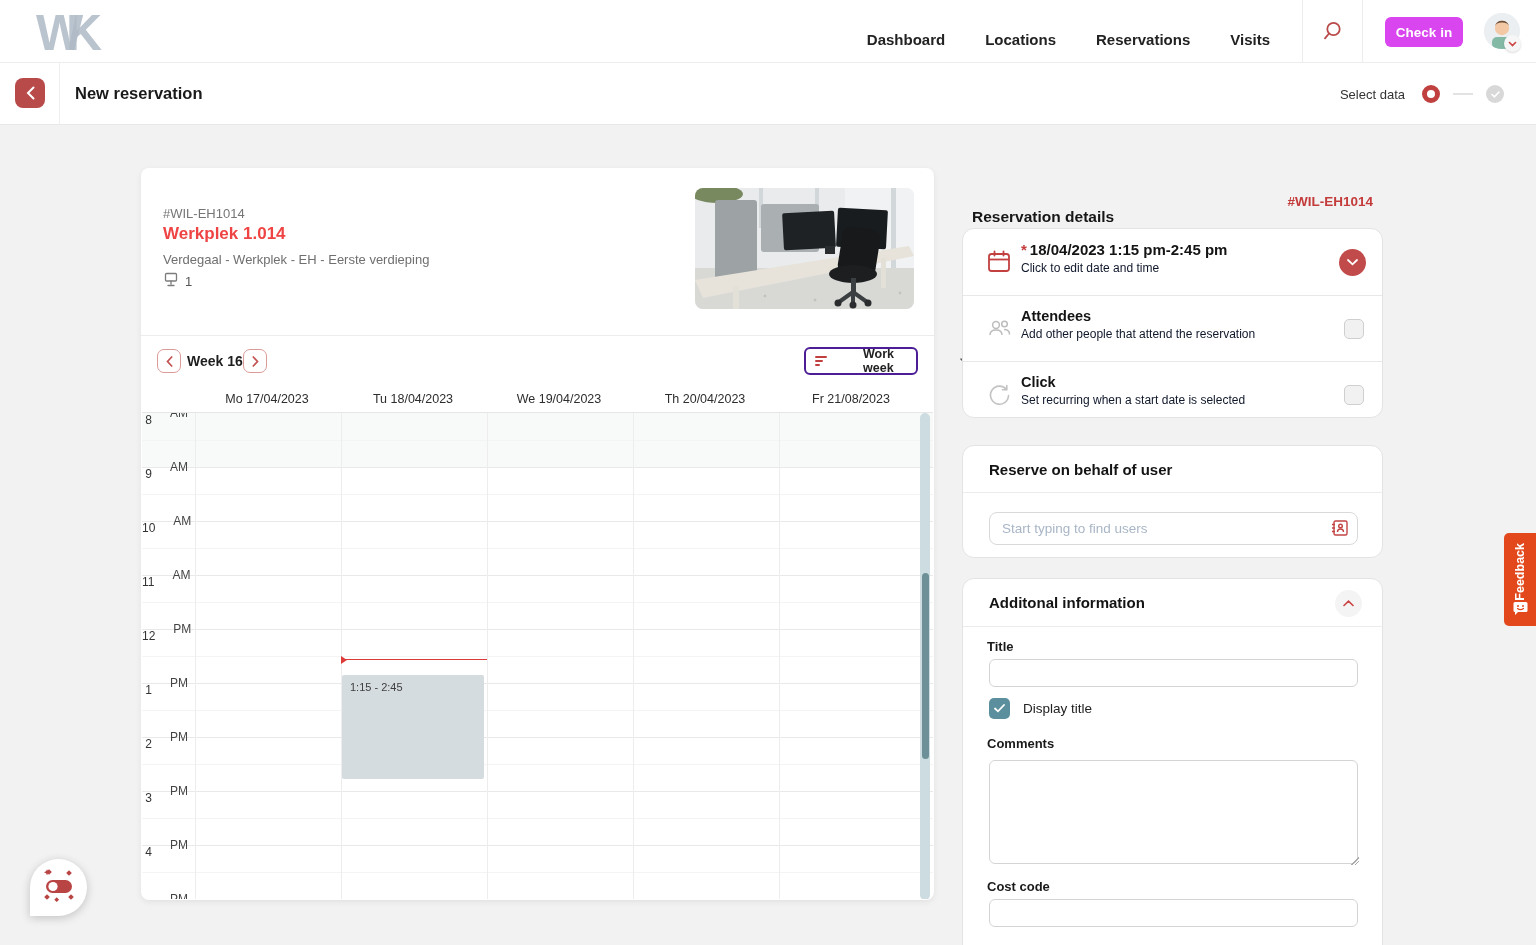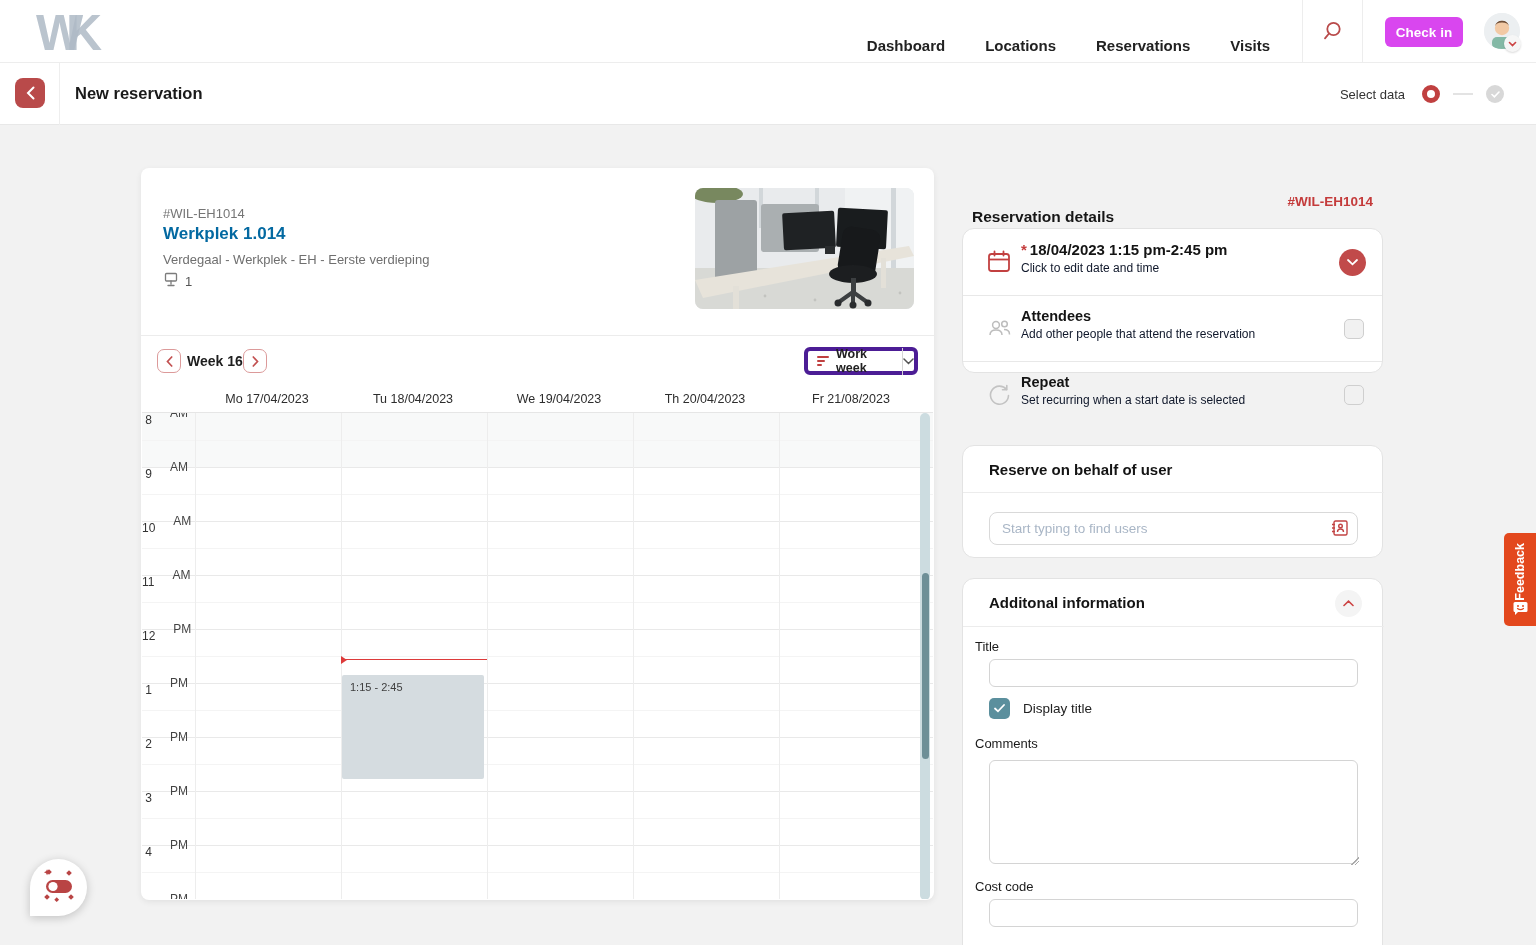--- a/index.html
+++ b/index.html
@@ -7,21 +7,21 @@
               font-family:"Liberation Sans", sans-serif; }
   .page { position:relative; width:1536px; height:945px; overflow:hidden; }
 
   
   .topnav { position:absolute; left:0; top:0; width:1536px; height:63px; background:#fff;
             border-bottom:1px solid #ededed; z-index:5; }
   .logo { position:absolute; left:36px; top:4px; width:90px; height:56px; }
   .logo span { position:absolute; top:0; font-size:50px; font-weight:700; color:#afbac6; opacity:.85; letter-spacing:-2px; }
   .logo .l-w { left:0; }
   .logo .l-k { left:30px; }
-  .mainnav { position:absolute; right:266px; top:6px; height:79px; display:flex; align-items:center; gap:40px; }
+  .mainnav { position:absolute; right:266px; top:0; height:79px; display:flex; align-items:center; gap:40px; }
   .nav-item { font-size:15px; font-weight:700; color:#222; cursor:pointer; white-space:nowrap; }
   .vdiv { position:absolute; top:0; width:1px; height:63px; background:#ededed; }
   .search-btn { position:absolute; left:1316px; top:16px; width:32px; height:32px; border:none; background:transparent; cursor:pointer; }
   .checkin-btn { position:absolute; left:1385px; top:17px; width:78px; height:30px; background:#d946ef; color:#fff;
                  border:none; border-radius:6px; font-size:13.5px; font-weight:700; cursor:pointer; font-family:inherit; }
   .avatar { position:absolute; left:1484px; top:13px; width:36px; height:36px; border-radius:50%; background:#eceff1; cursor:pointer; }
   .avatar svg { border-radius:50%; }
   .avatar-badge { position:absolute; left:20px; top:22px; width:17px; height:17px; border-radius:50%; background:#f6f6f6;
                   box-shadow:0 1px 2px rgba(0,0,0,.15); display:flex; align-items:center; justify-content:center; }
 
@@ -35,34 +35,34 @@
   .stepper { position:absolute; right:32px; top:0; height:62px; display:flex; align-items:center; gap:17px; }
   .step-label { font-size:13px; color:#333; }
   .step-ring { width:18px; height:18px; border-radius:50%; border:5px solid #c04040; background:#fff; }
   .step-line { width:20px; height:2px; background:#e3e3e3; margin:0 -4px; }
   .step-done { width:18px; height:18px; border-radius:50%; background:#d8d8d8; display:flex; align-items:center; justify-content:center; }
 
   
   .left-card { position:absolute; left:141px; top:168px; width:793px; height:732px; background:#fff;
                border-radius:8px; box-shadow:0 2px 6px rgba(0,0,0,.07); }
   .res-code { position:absolute; left:22px; top:38px; font-size:13px; color:#757575; }
-  .res-name { position:absolute; left:22px; top:56px; font-size:17px; font-weight:700; color:#0369a1; }
+  .res-name { position:absolute; left:22px; top:56px; font-size:17px; font-weight:700; color:#ef4444; }
   .res-loc  { position:absolute; left:22px; top:84px; font-size:13px; color:#6f6f6f; }
   .res-amenity { position:absolute; left:22px; top:104px; display:flex; align-items:center; gap:6px;
                  font-size:13px; color:#555; }
   .photo { position:absolute; right:20px; top:20px; width:219px; height:121px; border-radius:8px; overflow:hidden; }
   .card-hdiv { position:absolute; left:0; top:167px; width:793px; height:1px; background:#ececec; }
 
   .weekbar { position:absolute; left:0; top:179px; width:793px; height:28px; }
   .wk-btn { position:absolute; top:2px; width:24px; height:24px; background:#fff; border:1.5px solid #dc9a9a;
             border-radius:7px; cursor:pointer; display:flex; align-items:center; justify-content:center; }
   .wk-prev { left:16px; } .wk-next { left:102px; }
   .wk-label { position:absolute; left:46px; top:6px; font-size:14px; font-weight:700; color:#1e1e1e; }
-  .view-select { position:absolute; left:663px; top:0; width:114px; height:28px; border:4px solid #4c1d95;
-                 border-radius:6px; background:#fff; cursor:pointer; display:flex; align-items:center; }
+  .view-select { position:absolute; left:663px; top:0; width:114px; height:28px; border:2px solid #4c1d95;
+                 border-radius:6px; background:#fff; cursor:pointer; display:flex; align-items:center;gap:29px; }
   .view-select .flt { margin-left:9px; }
   .view-label { font-size:12.5px; font-weight:700; color:#222; margin-left:6px; }
   .view-sep { width:1px; height:27px; background:#d6d6d6; margin-left:8px; }
   .view-caret { flex:1; display:flex; align-items:center; justify-content:center; }
 
   .cal-head { position:absolute; left:0; top:224px; width:793px; height:20px; }
   .cal-head .day { position:absolute; top:0; width:146px; text-align:center; font-size:12.5px; color:#2d2d2d; }
   .cal-grid { position:absolute; left:1px; top:244px; width:791px; height:487px; overflow:hidden;
               border-top:1px solid #e6e6e6; cursor:pointer; }
   .hline { position:absolute; left:0; width:791px; height:1px; background:#e9e9e9; }
@@ -78,21 +78,21 @@
                border-radius:2px; padding:6px 8px; font-size:11px; color:#3e3e3e; cursor:pointer; }
   .cal-scrollbar { position:absolute; left:778px; top:0; width:10px; height:487px; background:#ccdce0; border-radius:6px; cursor:pointer; }
   .cal-thumb { position:absolute; left:1.5px; top:160px; width:7px; height:186px; background:#6d8f97; border-radius:4px; }
 
   
   .right-panel { position:absolute; left:962px; top:168px; width:421px; }
   .rp-headrow { position:absolute; left:0; top:24px; width:421px; }
   .rp-title { position:absolute; left:10px; top:16px; font-size:15.5px; font-weight:700; color:#161616; }
   .rp-code { position:absolute; right:10px; top:2px; font-size:13.5px; font-weight:700; color:#c43b3b; }
   .rcard { position:absolute; left:0; width:421px; background:#fff; border:1px solid #e3e3e3; border-radius:12px; }
-  .card-a { top:60px; height:145px; }
+  .card-a { top:60px; height:190px; }
   .rrow { position:relative; height:66px; }
   .rrow + .rrow { border-top:1px solid #e8e8e8; }
   .rrow .r-icon { position:absolute; left:24px; top:21px; }
   .r-texts { position:absolute; left:58px; top:12px; }
   .r-title { font-size:14.5px; font-weight:700; color:#141414; }
   .r-title .star { color:#c43b3b; margin-right:3px; }
   .r-title.big { font-size:15px; }
   .r-hint { font-size:12px; color:#0f172a; margin-top:3px; }
   .r-circle-btn { position:absolute; right:16px; top:20px; width:27px; height:27px; border-radius:50%;
                   background:#c14a4a; border:none; cursor:pointer; display:flex; align-items:center; justify-content:center; }
@@ -104,21 +104,21 @@
   .rcard-hdiv { position:absolute; left:0; width:421px; height:1px; background:#ececec; }
   .behalf-input-wrap { position:absolute; left:26px; top:66px; width:369px; height:33px; }
   .behalf-input { width:100%; height:100%; border:1px solid #d9d9d9; border-radius:8px; padding:0 34px 0 12px;
                   font-size:13.5px; font-family:inherit; color:#333; }
   .behalf-input::placeholder { color:#a9b6c6; }
   .behalf-icon { position:absolute; right:10px; top:8px; }
 
   .card-c { top:410px; height:395px; }
   .collapse-btn { position:absolute; right:20px; top:11px; width:27px; height:27px; border-radius:50%;
                   background:#f4f4f4; border:none; cursor:pointer; display:flex; align-items:center; justify-content:center; }
-  .field-label { position:absolute; left:12px; font-size:13px; font-weight:400; color:#1a1a1a; }
+  .field-label { position:absolute; left:24px; font-size:13px; font-weight:700; color:#1a1a1a; }
   .text-input { position:absolute; left:26px; width:369px; height:28px; border:1px solid #d4d4d4; border-radius:6px;
                 padding:0 10px; font-size:13px; font-family:inherit; }
   .chk-row { position:absolute; left:26px; top:119px; display:flex; align-items:center; gap:13px; }
   .chk-teal { width:21px; height:21px; background:#5b8f9d; border-radius:5px; border:none; cursor:pointer;
               display:flex; align-items:center; justify-content:center; }
   .chk-label { font-size:13.5px; color:#222; }
   .comments-area { position:absolute; left:26px; top:181px; width:369px; height:104px; border:1px solid #d4d4d4;
                    border-radius:6px; resize:none; font-family:inherit; font-size:13px; padding:8px 10px; }
   .resize-grip { position:absolute; left:388px; top:278px; width:8px; height:8px; pointer-events:none;
                  background:linear-gradient(135deg, transparent 50%, #aaa 50%, #aaa 58%, transparent 58%, transparent 72%, #aaa 72%, #aaa 80%, transparent 80%); }
@@ -360,21 +360,21 @@
         <span class="r-checkbox"></span>
       </div>
       <div class="rrow">
         <span class="r-icon">
           <svg width="24" height="24" viewBox="0 0 24 24" fill="none" stroke="#c3c3c3" stroke-width="1.6">
               <path d="M19.5 6.5 a9 9 0 1 0 2 6" stroke-linecap="round"></path>
               <path d="M19.8 2.5 v4.3 h-4.3" stroke-linecap="round" stroke-linejoin="round"></path>
             </svg>
         </span>
         <div class="r-texts">
-          <div class="r-title">Repeat</div>
+          <div class="r-title">Click</div>
           <div class="r-hint">Set recurring when a start date is selected</div>
         </div>
         <span class="r-checkbox"></span>
       </div>
     </div>
 
     <div class="rcard card-b">
       <div class="rcard-heading">Reserve on behalf of user</div>
       <div class="rcard-hdiv" style="top:46px"></div>
       <div class="behalf-input-wrap">

